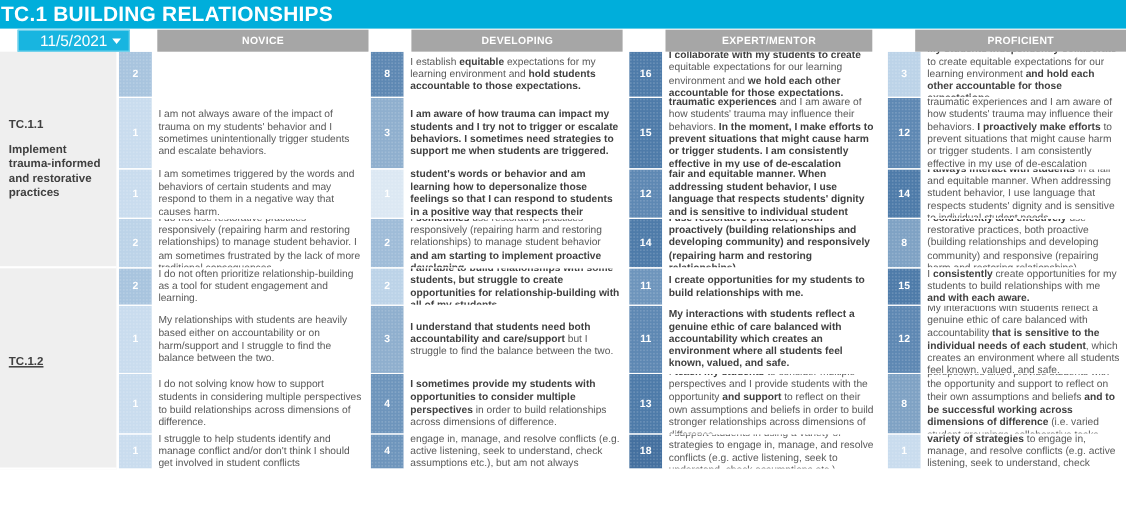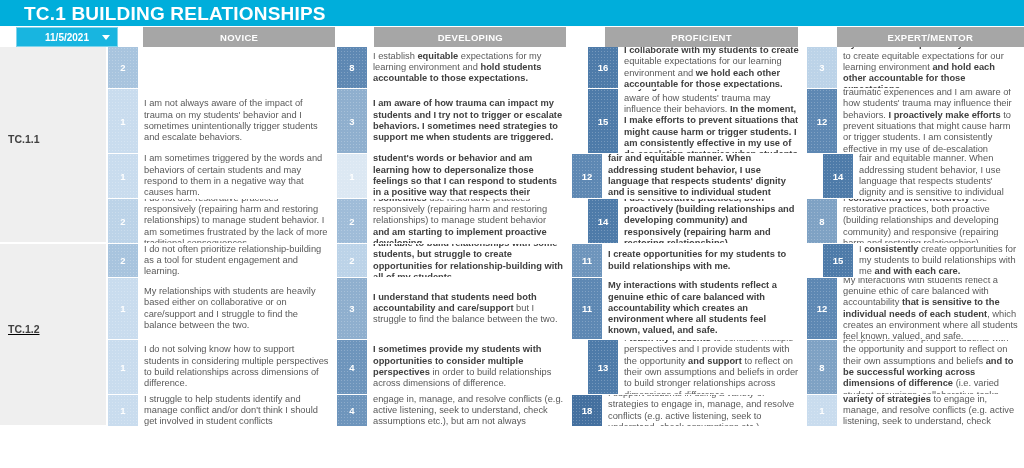--- a/index.html
+++ b/index.html
@@ -15,21 +15,21 @@
     width: 1024px; height: 468px;
     background: #ffffff;
   }
 
   
   .title-bar {
     height: 26px;
     background: #00AEDB;
     display: flex;
     align-items: center;
-    padding-left: 24px;
+    padding-left: 1px;
   }
   .title-bar h1 {
     margin: 0;
     font-size: 19px;
     font-weight: bold;
     color: #ffffff;
     letter-spacing: 0.2px;
     line-height: 1;
   }
 
@@ -50,22 +50,22 @@
     align-items: stretch;
     padding: 0;
     margin-top: 1px;
   }
   .date-chip {
     width: 104px;
     margin-left: 16px;
     background: #18B5E0;
     border: 1px solid #7fd4ec;
     color: #ffffff;
-    font-size: 10px;
-    font-weight: bold;
+    font-size: 14px;
+    font-weight: normal;
     display: flex;
     align-items: center;
     justify-content: center;
     position: relative;
   }
   .date-chip .caret {
     position: absolute;
     right: 7px;
     width: 0; height: 0;
     border-left: 4px solid transparent;
@@ -165,49 +165,50 @@
 
   
   .s1 { background-color: #C9DCEE; }
   .s2 { background-color: #BCD3E8; }
   .s3 { background-color: #A8C4DE; }
   .s4 { background-color: #9FBCD8; }
   .s5 { background-color: #8FAFCE; }
   .s6 { background-color: #7FA2C4; }
   .s7 { background-color: #6E95BC; }
   .s8 { background-color: #5E88B3; }
-  .s9 { background-color: #4E7BA9; margin-left: 16px; }
+  .s9 { background-color: #4E7BA9; }
   .s10{ background-color: #44709F; }
   .s0 { background-color: #DCE8F3; }
 </style>
 </head>
 <body>
 
 <div id="page">
 
   <div class="title-bar">
     <h1>TC.1 BUILDING RELATIONSHIPS</h1>
   </div>
 
 
   <div class="col-header-row">
     <div class="date-chip">
       <span>11/5/2021</span>
       <span class="caret"></span>
     </div>
     <div class="col-hdr novice">NOVICE</div>
     <div class="col-hdr developing">DEVELOPING</div>
+    <div class="col-hdr expert">EXPERT/MENTOR</div>
     <div class="col-hdr proficient">PROFICIENT</div>
-    <div class="col-hdr expert">EXPERT/MENTOR</div>
   </div>
 
   <div class="grid">
     <div class="label-col" id="label-col">
         <div class="label-cell" style="height: 197px;">
           <div class="code">TC.1.1</div>
+          <div class="desc">Implement trauma-informed and restorative practices</div>
         </div>
         <div class="label-cell" style="height: 183px; text-decoration: underline;">
           <div class="code">TC.1.2</div>
         </div>
       </div>
     <div class="level-col novice" id="col-novice">
         <div class="cell" style="height: 42px;">
           <div class="num s3">2</div>
         </div>
         <div class="cell" style="height: 65px;">
@@ -230,21 +231,21 @@
         </div>
         <div class="cell" style="height: 34px;">
           <div class="num s3">2</div>
           <div class="txt">
             <div class="inner"><span>I do not often prioritize relationship-building as a tool for student engagement and learning.</span></div>
           </div>
         </div>
         <div class="cell" style="height: 62px;">
           <div class="num s1">1</div>
           <div class="txt">
-            <div class="inner"><span>My relationships with students are heavily based either on collaborative or on care/support and I struggle to find the balance between the two.</span></div>
+            <div class="inner"><span>My relationships with students are heavily based either on accountability or on harm/support and I struggle to find the balance between the two.</span></div>
           </div>
         </div>
         <div class="cell" style="height: 55px;">
           <div class="num s1">1</div>
           <div class="txt">
             <div class="inner"><span>I do not solving know how to support students in considering multiple perspectives to build relationships across dimensions of difference.</span></div>
           </div>
         </div>
         <div class="cell" style="height: 32px;">
           <div class="num s1">1</div>
@@ -374,21 +375,21 @@
         </div>
         <div class="cell" style="height: 45px;">
           <div class="num s6">8</div>
           <div class="txt">
             <div class="inner"><span>I </span><span class="b">consistently and effectively</span><span> use restorative practices, both proactive (building relationships and developing community) and responsive (repairing harm and restoring relationships).</span></div>
           </div>
         </div>
         <div class="cell" style="height: 34px;">
           <div class="num s9">15</div>
           <div class="txt">
-            <div class="inner"><span>I </span><span class="b">consistently</span><span> create opportunities for my students to build relationships with me </span><span class="b">and with each care.</span></div>
+            <div class="inner"><span>I </span><span class="b">consistently</span><span> create opportunities for my students to build relationships with me </span><span class="b">and with each aware.</span></div>
           </div>
         </div>
         <div class="cell" style="height: 62px;">
           <div class="num s8">12</div>
           <div class="txt">
             <div class="inner"><span>My interactions with students reflect a genuine ethic of care balanced with accountability </span><span class="b">that is sensitive to the individual needs of each student</span><span>, which creates an environment where all students feel known, valued, and safe.</span></div>
           </div>
         </div>
         <div class="cell" style="height: 55px;">
           <div class="num s6">8</div>

